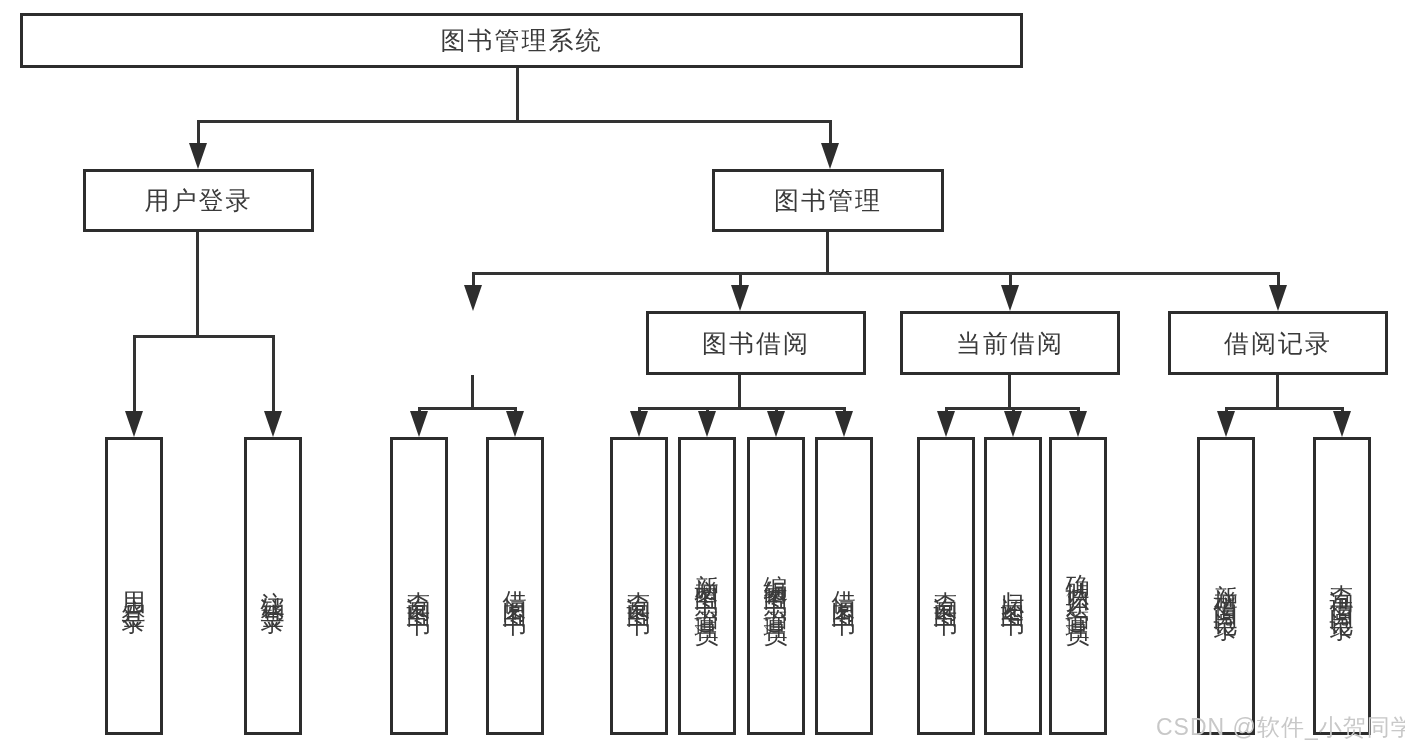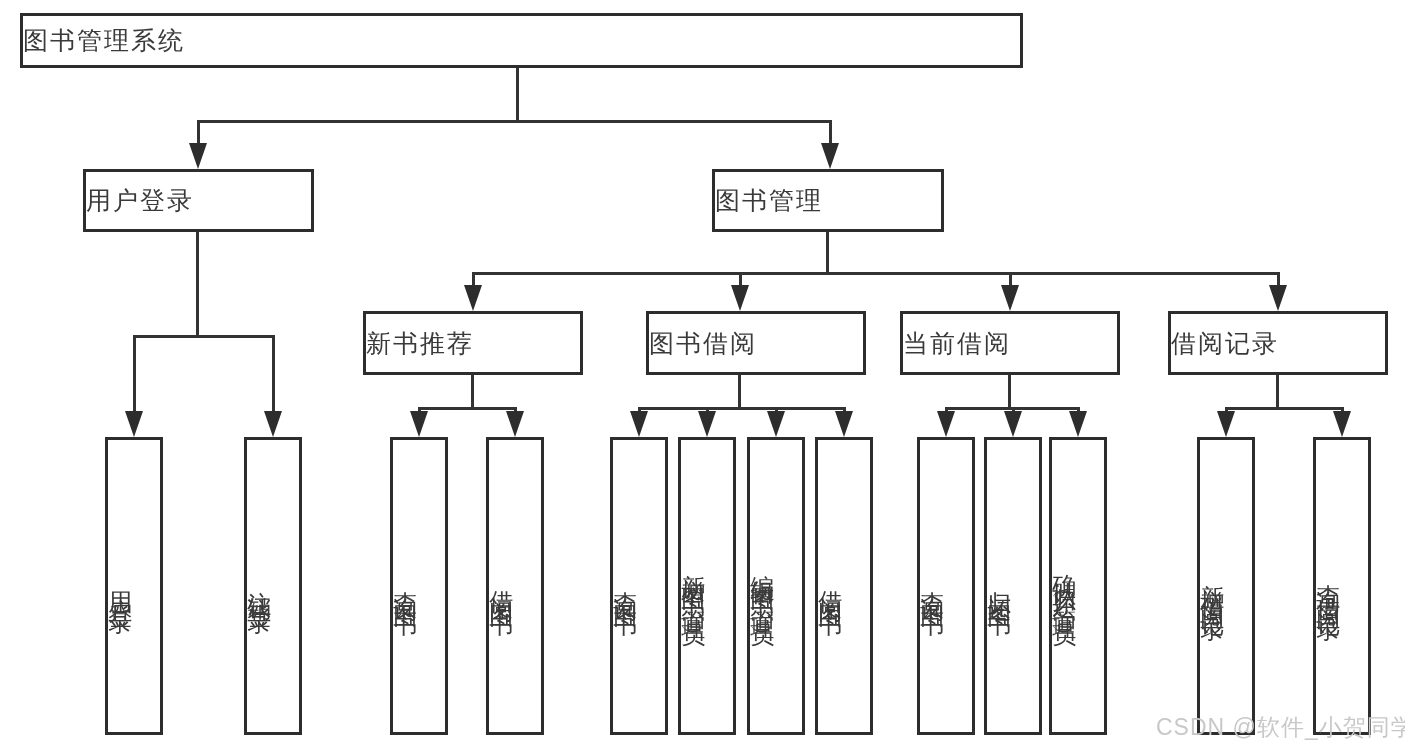--- a/index.html
+++ b/index.html
@@ -4,21 +4,21 @@
 <style>
   html,body{margin:0;padding:0;}
   body{
     width:1405px;height:747px;position:relative;background:#ffffff;
     font-family:"Liberation Sans","DejaVu Sans",sans-serif;
     overflow:hidden;
   }
   .canvas{position:absolute;left:0;top:0;width:1405px;height:747px;}
   .node{
     position:absolute;box-sizing:border-box;background:#ffffff;
-    border:3px solid #2d2d2d;display:flex;align-items:center;
+    border:3px solid #2d2d2d;display:flex;align-items:center;justify-content:center;
     color:#3a3a3a;
   }
   .hlabel{font-size:25px;letter-spacing:2px;white-space:nowrap;}
   .vlabel{
     writing-mode:vertical-rl;text-orientation:mixed;
     font-size:24px;letter-spacing:7px;line-height:1.05;white-space:nowrap;
   }
   .vline{position:absolute;width:3px;background:#333333;}
   .hline{position:absolute;height:3px;background:#333333;}
   .arrow{position:absolute;width:18px;}
@@ -61,23 +61,20 @@
   <div class="arrow" style="left:125px;top:335px;height:102px;"></div>
   <div class="arrow" style="left:264px;top:335px;height:102px;"></div>
 
   <div class="vline" style="left:826px;top:232px;height:43px;"></div>
   <div class="hline" style="left:472px;top:272px;width:808px;"></div>
   <div class="arrow" style="left:464px;top:272px;height:39px;"></div>
   <div class="arrow" style="left:731px;top:272px;height:39px;"></div>
   <div class="arrow" style="left:1001px;top:272px;height:39px;"></div>
   <div class="arrow" style="left:1269px;top:272px;height:39px;"></div>
 
-  <div class="node" style="left:363px;top:311px;width:220px;height:64px;">
-    <span class="hlabel">新书推荐</span>
-  </div>
   <div class="node" style="left:630px;top:311px;width:220px;height:64px;margin-left:16px;">
     <span class="hlabel">图书借阅</span>
   </div>
   <div class="node" style="left:1168px;top:311px;width:220px;height:64px;">
     <span class="hlabel">借阅记录</span>
   </div>
   <div class="node" style="left:900px;top:311px;width:220px;height:64px;">
     <span class="hlabel">当前借阅</span>
   </div>
 

